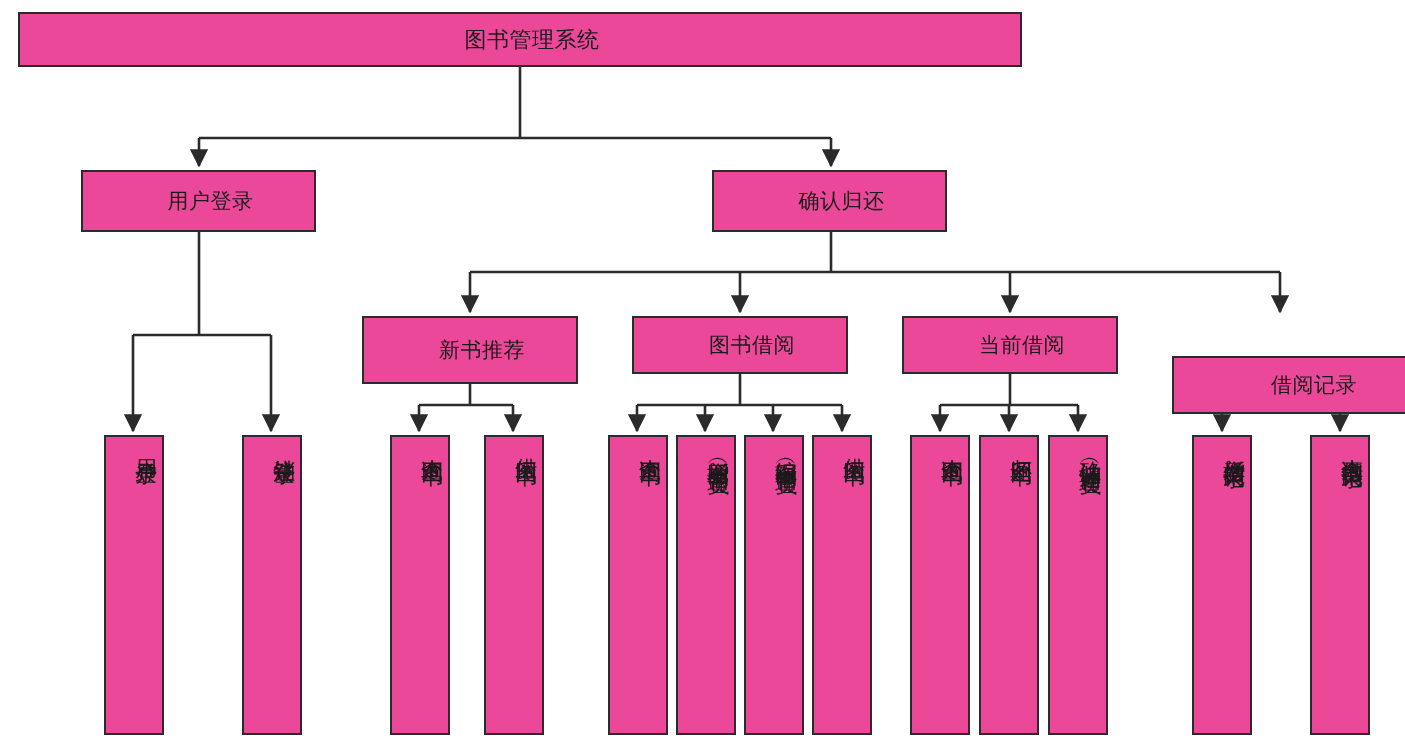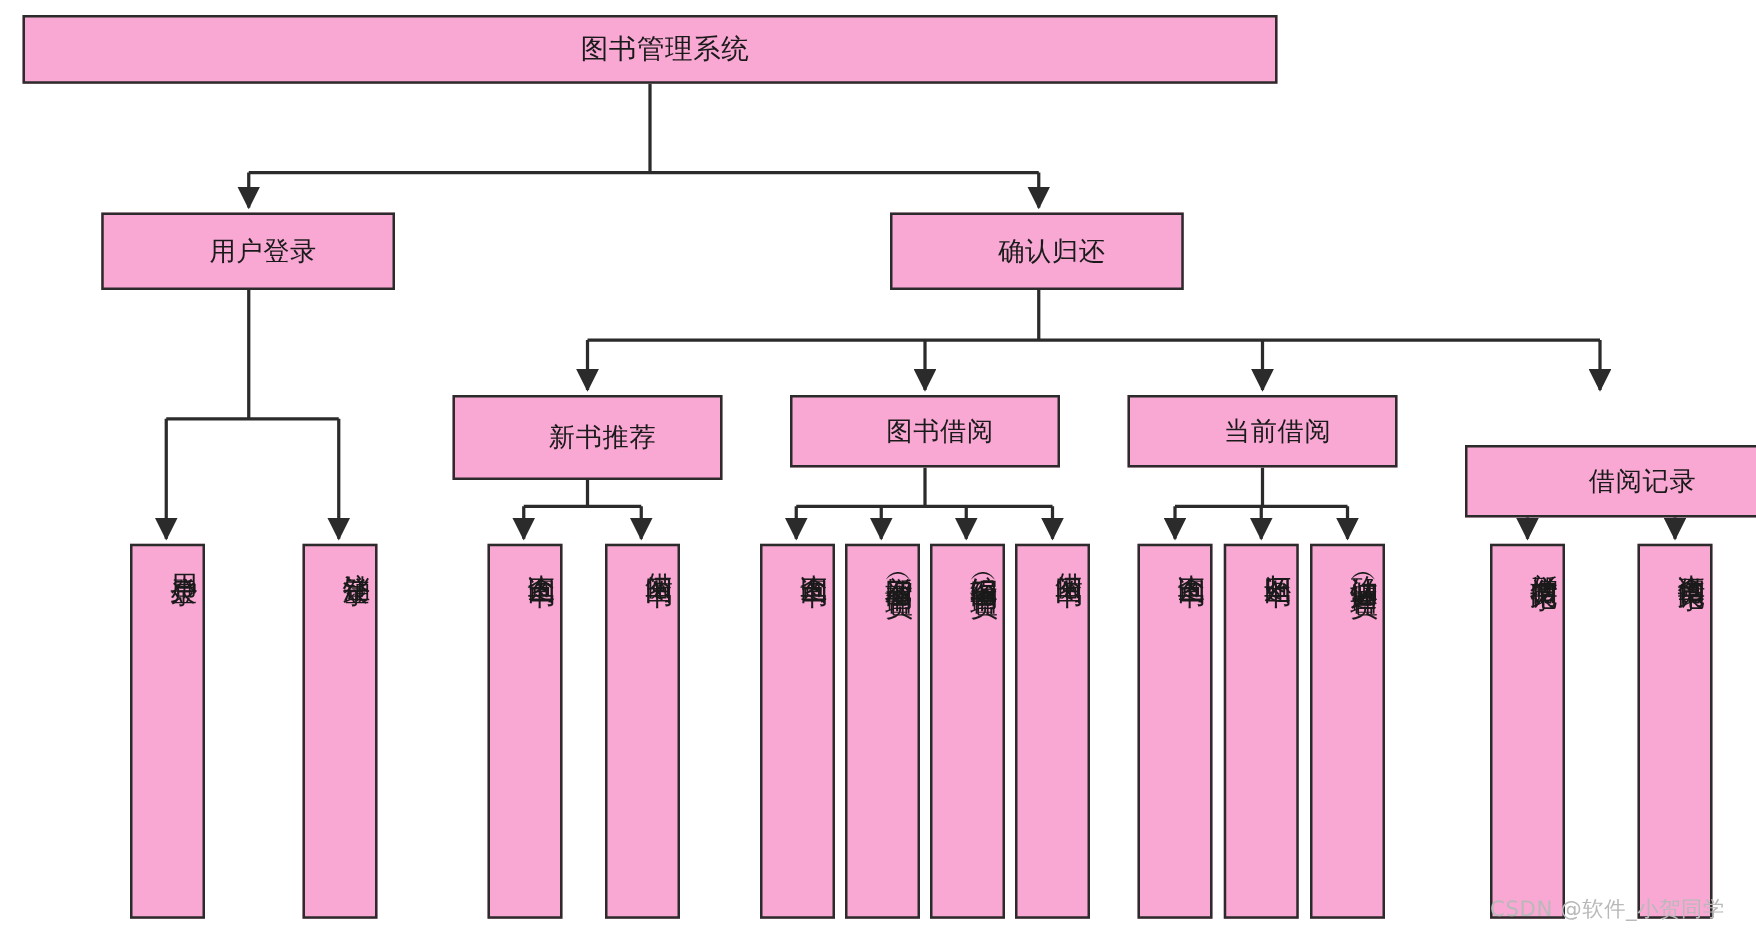--- a/index.html
+++ b/index.html
@@ -23,21 +23,21 @@
     left: 0;
     top: 0;
     width: 1405px;
     height: 747px;
     pointer-events: none;
   }
   .node {
     position: absolute;
     box-sizing: border-box;
     border: 2.5px solid #2b2b2b;
-    background: #f9a8d4;
+    background: #ec4899;
     display: flex;
     align-items: center;
     justify-content: center;
     color: #1a1a1a;
     padding-left: 24px;
   }
   .node .label {
     display: block;
     text-align: center;
     line-height: 1.05;
@@ -205,15 +205,14 @@
   </div>
 
   <div class="node vert" style="left:1192px; top:435px; width:60px; height:300px;">
     <span class="label">新增借阅记录</span>
   </div>
 
   <div class="node vert" style="left:1310px; top:435px; width:60px; height:300px;">
     <span class="label">查询借阅记录</span>
   </div>
 
-  <div class="watermark" style="left:1192px; top:716px;">CSDN @软件_小贺同学</div>
 
 </div>
 
 </body></html>

